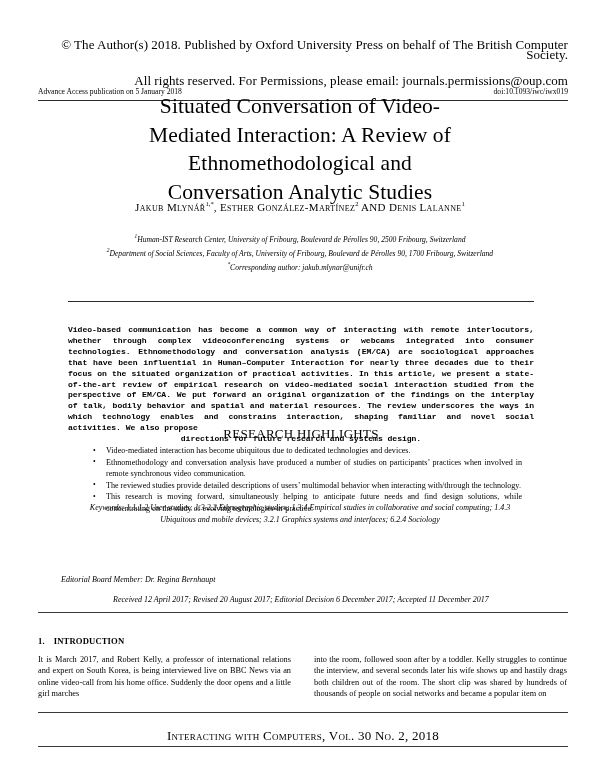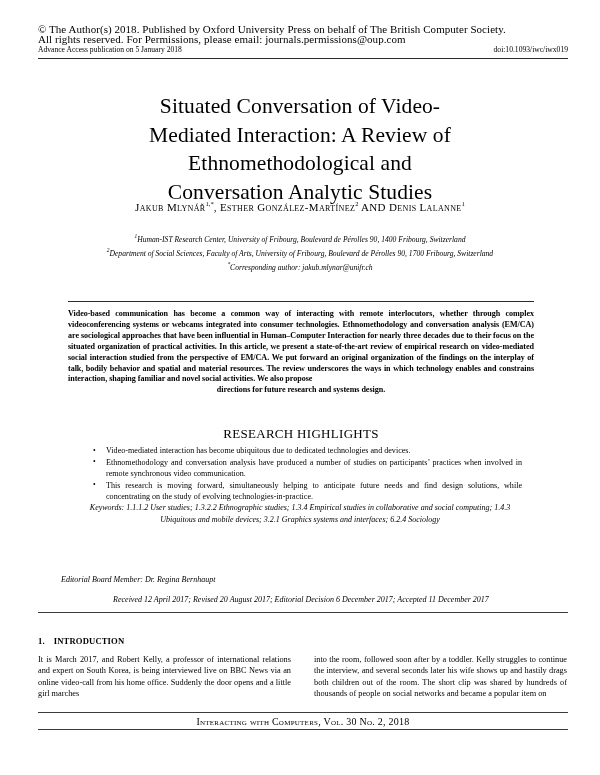--- a/index.html
+++ b/index.html
@@ -23,24 +23,25 @@
   }
 
   
   .masthead {
     position: absolute;
     left: 38px;
     top: 24px;
     width: 530px;
   }
   .copyright-line {
-    text-align: left;
-    font-size: 11px;
+    text-align: right;
+    font-size: 13px;
     line-height: 10.2px;
     letter-spacing: 0.05px;
+    margin-top: 16px;
   }
   .adv-row {
     display: flex;
     justify-content: space-between;
     align-items: baseline;
     font-size: 7.6px;
     line-height: 10.4px;
     margin-top: 0.5px;
     gap: 28px;
   }
@@ -103,27 +104,28 @@
   .abstract-rule-top {
     position: absolute;
     left: 68px;
     top: 301px;
     width: 466px;
     border-top: 0.9px solid #2b2b2b;
   }
   .abstract {
     position: absolute;
     left: 68px;
-    top: 309px;
+    top: 325px;
     width: 466px;
     font-size: 8.1px;
     line-height: 10.9px;
     font-weight: bold;
     text-align: justify;
     letter-spacing: -0.05px;
+    font-family: Liberation Mono, monospace;
   }
   .abstract .last-line {
     display: block;
     text-align: center;
   }
 
   
   .highlights-heading {
     position: absolute;
     left: 68px;
@@ -228,24 +230,25 @@
     position: absolute;
     left: 38px;
     top: 712px;
     width: 530px;
   }
   .footer-rule-top {
     border-top: 1.4px solid #3a3a3a;
   }
   .footer-text {
     text-align: center;
-    font-size: 10px;
+    font-size: 13px;
     font-variant: small-caps;
     letter-spacing: 0.25px;
     padding: 2.5px 0 2px 0;
+    margin-top: 12px;
   }
   .footer-rule-bottom {
     border-top: 1.1px solid #3a3a3a;
   }
 </style>
 </head>
 <body>
 
 <div class="page">
 
@@ -264,35 +267,36 @@
     <span>Mediated Interaction: A Review of</span><br>
     <span>Ethnomethodological and</span><br>
     <span>Conversation Analytic Studies</span>
   </h1>
 
   <div class="authors">
     <span><span>Jakub Mlynář</span><sup>1,*</sup></span><span>, </span><span><span>Esther González-Martínez</span><sup>2</sup></span> <span>AND</span> <span><span>Denis Lalanne</span><sup>1</sup></span>
   </div>
 
   <div class="affiliations">
-    <span class="aff-line"><sup>1</sup><span>Human-IST Research Center, University of Fribourg, Boulevard de Pérolles 90, 1400 Fribourg, Switzerland</span></span>
+    <span class="aff-line"><sup>1</sup><span>Human-IST Research Center, University of Fribourg, Boulevard de Pérolles 90, 2500 Fribourg, Switzerland</span></span>
     <span class="aff-line"><sup>2</sup><span>Department of Social Sciences, Faculty of Arts, University of Fribourg, Boulevard de Pérolles 90, 1700 Fribourg, Switzerland</span></span>
     <span class="aff-line"><sup>*</sup><span>Corresponding author: jakub.mlynar@unifr.ch</span></span>
   </div>
 
   <div class="abstract-rule-top"></div>
   <div class="abstract">
     <span>Video-based communication has become a common way of interacting with remote interlocutors, whether through complex videoconferencing systems or webcams integrated into consumer technologies. Ethnomethodology and conversation analysis (EM/CA) are sociological approaches that have been influential in Human–Computer Interaction for nearly three decades due to their focus on the situated organization of practical activities. In this article, we present a state-of-the-art review of empirical research on video-mediated social interaction studied from the perspective of EM/CA. We put forward an original organization of the findings on the interplay of talk, bodily behavior and spatial and material resources. The review underscores the ways in which technology enables and constrains interaction, shaping familiar and novel social activities. We also propose</span>
     <span class="last-line">directions for future research and systems design.</span>
   </div>
 
   <div class="highlights-heading">RESEARCH HIGHLIGHTS</div>
   <ul class="highlights-list">
     <li>Video-mediated interaction has become ubiquitous due to dedicated technologies and devices.</li>
     <li>Ethnomethodology and conversation analysis have produced a number of studies on participants’ practices when involved in remote synchronous video communication.</li>
+    <li>The reviewed studies provide detailed descriptions of users’ multimodal behavior when interacting with/through the technology.</li>
     <li>This research is moving forward, simultaneously helping to anticipate future needs and find design solutions, while concentrating on the study of evolving technologies-in-practice.</li>
   </ul>
 
   <div class="keywords">
     <span class="kw-label">Keywords:</span>
     <span>1.1.1.2 User studies; 1.3.2.2 Ethnographic studies; 1.3.4 Empirical studies in collaborative and social computing; 1.4.3 Ubiquitous and mobile devices; 3.2.1 Graphics systems and interfaces; 6.2.4 Sociology</span>
   </div>
 
   <div class="editorial">Editorial Board Member: Dr. Regina Bernhaupt</div>
   <div class="received">Received 12 April 2017; Revised 20 August 2017; Editorial Decision 6 December 2017; Accepted 11 December 2017</div>

